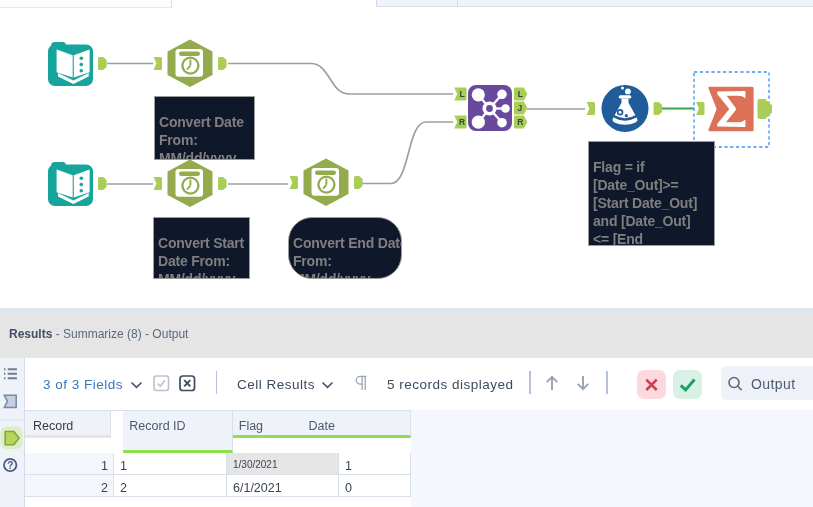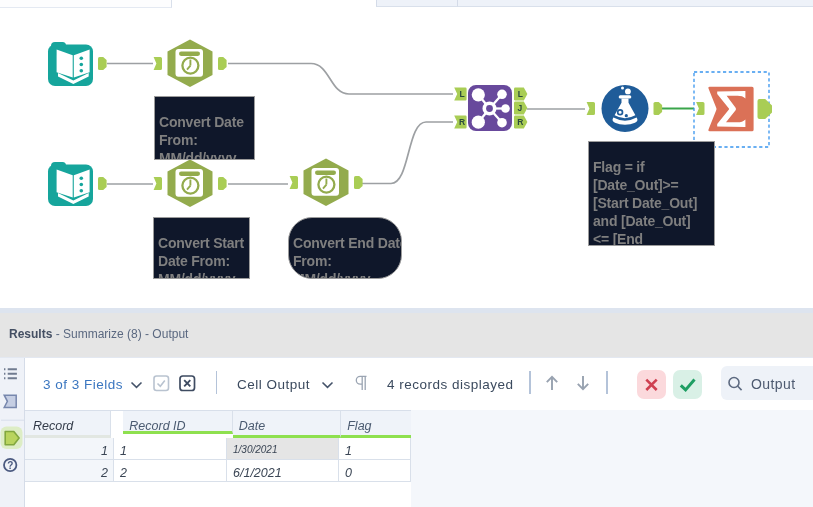--- a/index.html
+++ b/index.html
@@ -169,28 +169,28 @@
     </svg>
   <svg class="abs" style="left:128px;top:17px" width="17" height="17">
     <rect x="1" y="1" width="14.5" height="14.5" rx="2.5" fill="none" stroke="#b9c3d0" stroke-width="1.6"></rect>
     <path d="M4.5 8.5 L7.3 11.3 L11.8 5.5" stroke="#b9c3d0" stroke-width="1.6" fill="none"></path>
   </svg>
   <svg class="abs" style="left:154px;top:17px" width="17" height="17">
     <rect x="1" y="1" width="14.5" height="14.5" rx="2.8" fill="none" stroke="#3e4b61" stroke-width="1.7"></rect>
     <path d="M5.2 5.2 L11.3 11.3 M11.3 5.2 L5.2 11.3" stroke="#3e4b61" stroke-width="1.9" fill="none"></path>
   </svg>
   <div class="abs" style="left:190.5px;top:13px;width:1.5px;height:23px;background:#b4c3d9;"></div>
-  <div class="abs" style="left:212px;top:19px;font-size:13.5px;letter-spacing:0.5px;color:#3b4a5e;">Cell Output</div>
+  <div class="abs" style="left:212px;top:19px;font-size:13.5px;letter-spacing:0.5px;color:#3b4a5e;">Cell Results</div>
   <svg class="abs" style="left:296px;top:23px" width="13" height="8">
       <path d="M1.5 1.5 L6.5 6.3 L11.5 1.5" stroke="#45536a" stroke-width="1.6" fill="none"></path>
     </svg>
   <svg class="abs" style="left:328px;top:17px" width="16" height="17">
     <path d="M12.2 2 V15 M9.2 2 V15 M13.5 1.4 H7.2 A3.9 3.9 0 0 0 7.2 9.2 H9.2" stroke="#9aa4b2" stroke-width="1.3" fill="none"></path>
   </svg>
-  <div class="abs" style="left:362px;top:19px;font-size:13.5px;letter-spacing:0.5px;color:#3b4a5e;">4 records displayed</div>
+  <div class="abs" style="left:362px;top:19px;font-size:13.5px;letter-spacing:0.5px;color:#3b4a5e;">5 records displayed</div>
   <div class="abs" style="left:504px;top:13px;width:1.5px;height:23px;background:#b4c3d9;"></div>
   <svg class="abs" style="left:517px;top:15px" width="20" height="20">
       <path d="M10 17 V4 M4.8 9.2 L10 3.8 L15.2 9.2" stroke="#98a2b0" stroke-width="1.9" fill="none"></path>
     </svg>
   <svg class="abs" style="left:548px;top:15px" width="20" height="20">
       <path d="M10 3 V16 M4.8 10.8 L10 16.2 L15.2 10.8" stroke="#98a2b0" stroke-width="1.9" fill="none"></path>
     </svg>
   <div class="abs" style="left:581px;top:13px;width:1.5px;height:23px;background:#b4c3d9;"></div>
   <div class="abs" style="left:611.5px;top:11.5px;width:29px;height:29.5px;background:#fbd9dc;border-radius:7px;">
     <svg width="29" height="29">
@@ -206,26 +206,26 @@
     <svg class="abs" style="left:6px;top:10px" width="18" height="18">
       <circle cx="7" cy="6.5" r="5" stroke="#5d6a80" stroke-width="1.6" fill="none"></circle>
       <path d="M10.8 10.3 L14.6 14.1" stroke="#5d6a80" stroke-width="1.6"></path>
     </svg>
     <div class="abs" style="left:30px;top:9.5px;font-size:14px;letter-spacing:0.4px;color:#4d5a70;">Output</div>
   </div>
 </div>
 
 <div class="abs" style="left:411px;top:410px;width:402px;height:97px;background:#f4f7fb;"></div>
 
-<div class="abs" style="left:25px;top:410px;width:386px;font-style:italic;">
+<div class="abs" style="left:25px;top:410px;width:386px;">
   <div style="display:flex;border-top:1px solid #d8dfea;">
     <div style="width:89px;box-sizing:border-box;background:#eff3f9;border-right:1px solid #d9e0ea;border-bottom:3px solid #e2e7e2;height:27px;font-size:12.5px;color:#333b49;padding:7.5px 0 0 8px;">Record</div>
-    <div style="width:113px;box-sizing:border-box;background:#eff3f9;border-right:1px solid #d9e0ea;border-bottom:3px solid #8ee04f;height:23px;font-size:12.5px;color:#4a5a70;padding:7.5px 0 0 6px;margin-left:12px;">Record ID</div>
+    <div style="width:113px;box-sizing:border-box;background:#eff3f9;border-right:1px solid #d9e0ea;border-bottom:3px solid #8ee04f;height:42px;font-size:12.5px;color:#4a5a70;padding:7.5px 0 0 6px;margin-left:12px;">Record ID</div>
+    <div style="width:72px;box-sizing:border-box;background:#eff3f9;border-bottom:3px solid #8ee04f;height:27px;font-size:12.5px;color:#4a5a70;padding:7.5px 0 0 6px;">Flag</div>
     <div style="width:112px;box-sizing:border-box;background:#eff3f9;border-right:1px solid #d9e0ea;border-bottom:3px solid #8ee04f;height:27px;font-size:12.5px;color:#4a5a70;padding:7.5px 0 0 6px;">Date</div>
-    <div style="width:72px;box-sizing:border-box;background:#eff3f9;border-bottom:3px solid #8ee04f;height:27px;font-size:12.5px;color:#4a5a70;padding:7.5px 0 0 6px;">Flag</div>
   </div>
   <div style="display:flex;">
     <div style="width:89px;box-sizing:border-box;background:#f3f6fa;border-right:1px solid #d9e0ea;border-bottom:1px solid #d9e0ea;height:22px;font-size:12.5px;color:#3a4554;padding:5.5px 5px 0 0;text-align:right;">1</div>
     <div style="width:113px;box-sizing:border-box;background:#fff;border-right:1px solid #d9e0ea;border-bottom:1px solid #d9e0ea;height:22px;font-size:12.5px;color:#3a4554;padding:5.5px 0 0 6px;">1</div>
     <div style="width:112px;box-sizing:border-box;background:#e5e5e5;border-right:1px solid #d9e0ea;border-bottom:1px solid #d9e0ea;height:22px;font-size:10px;color:#3a4554;padding:5.5px 0 0 6px;">1/30/2021</div>
     <div style="width:72px;box-sizing:border-box;background:#fff;border-bottom:1px solid #d9e0ea;border-right:1px solid #d9e0ea;height:22px;font-size:12.5px;color:#3a4554;padding:5.5px 0 0 6px;">1</div>
   </div>
   <div style="display:flex;">
     <div style="width:89px;box-sizing:border-box;background:#f3f6fa;border-right:1px solid #d9e0ea;border-bottom:1px solid #d9e0ea;height:22px;font-size:12.5px;color:#3a4554;padding:5.5px 5px 0 0;text-align:right;">2</div>
     <div style="width:113px;box-sizing:border-box;background:#fff;border-right:1px solid #d9e0ea;border-bottom:1px solid #d9e0ea;height:22px;font-size:12.5px;color:#3a4554;padding:5.5px 0 0 6px;">2</div>

